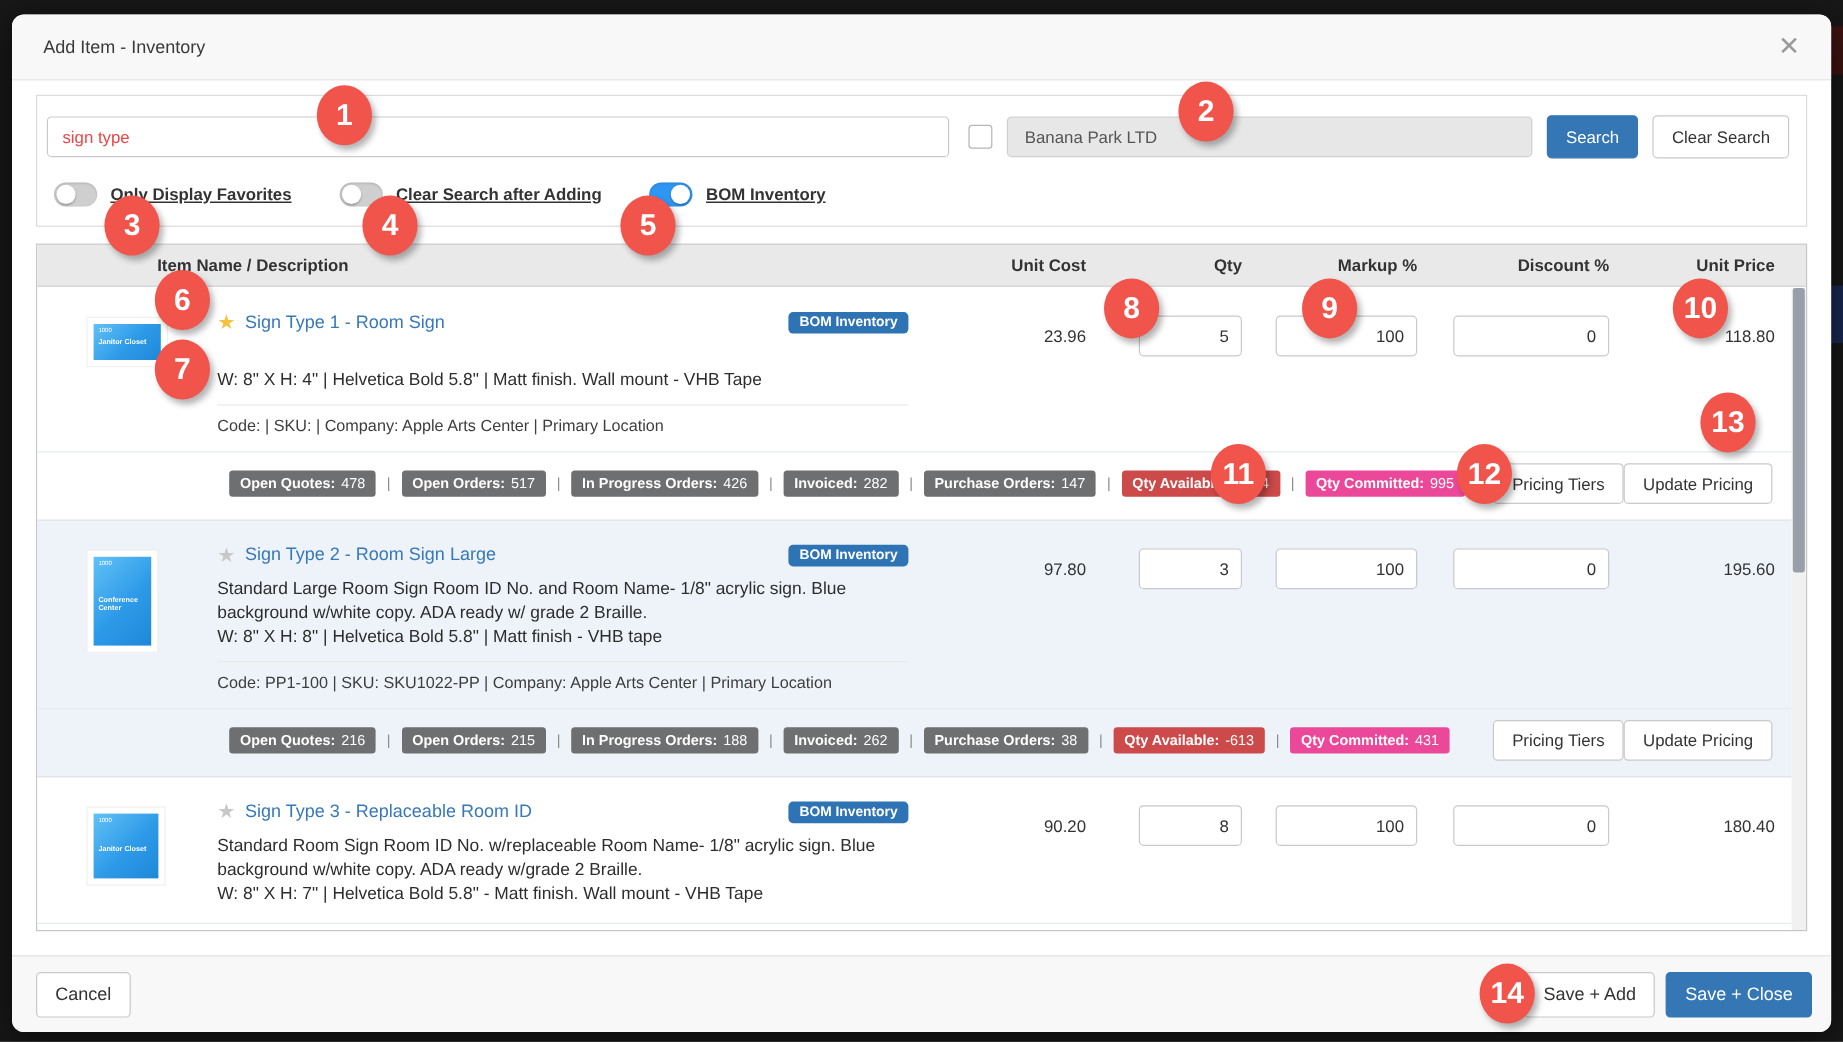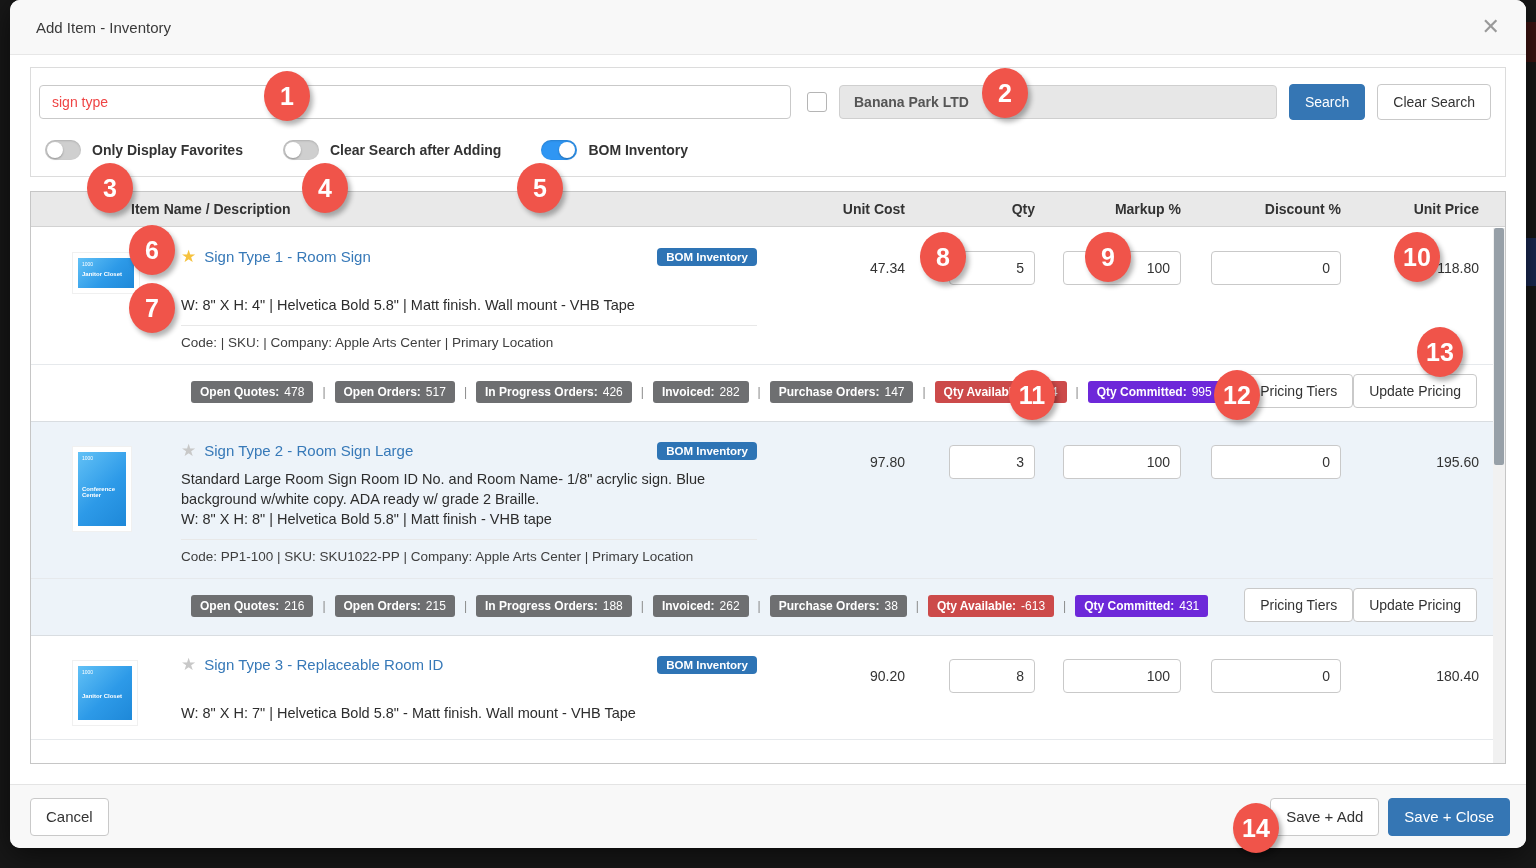--- a/index.html
+++ b/index.html
@@ -1,44 +1,44 @@
 <!DOCTYPE html>
 <html style="--accent: #3576b4; --toggle-on: #2f96f3;"><head>
 <meta charset="utf-8">
 <style>
   * { margin:0; padding:0; box-sizing:border-box; }
   html,body { width:1536px; height:868px; overflow:hidden; font-family:"Liberation Sans", sans-serif; background:#181818; }
 
   .bg-frag-navy { position:absolute; right:0; top:238px; width:26px; height:48px; background:#1b2a55; }
   .bg-frag-red  { position:absolute; right:0; top:22px;  width:12px; height:40px; background:#3f1412; }
 
-  .modal { position:absolute; left:10px; top:0; width:1516px; height:848px; background:#ffffff;
+  .modal { position:absolute; left:10px; top:12px; width:1516px; height:848px; background:#ffffff;
            border-radius:10px; overflow:hidden; box-shadow:0 6px 30px rgba(0,0,0,.6); }
 
   .modal-header { height:55px; background:#f8f8f8; border-bottom:1px solid #e7e7e7;
                   display:flex; align-items:center; padding:0 26px; }
   .modal-title { font-size:15px; color:#3a3a3a; }
   .close-x { margin-left:auto; font-size:22px; color:#9a9a9a; cursor:pointer; line-height:1; }
 
   .modal-body { padding:12px 20px 0 20px; }
 
   .search-panel { border:1px solid #dcdcdc; background:#fff; }
   .search-row { display:flex; align-items:center; padding:16px 8px 14px 8px; gap:12px; }
   .kw-input { width:752px; height:34px; border:1px solid #c9c9c9; border-radius:4px;
               padding:12px 12px; font-size:14px; color:#ef4444; font-family:inherit; }
   .cmp-check { width:20px; height:20px; border:1px solid #b5b5b5; border-radius:3px; background:#fff; margin-left:4px; }
   .cmp-input { flex:1; height:34px; background:#e7e7e7; border:1px solid #cfcfcf; border-radius:4px;
-               padding:0 14px; font-size:14px; font-weight:700; color:#555; font-family:inherit; }
+               padding:0 14px; font-size:14px; font-weight:400; color:#555; font-family:inherit; }
   .btn { height:36px; border-radius:4px; font-size:14px; font-family:inherit; cursor:pointer;
          border:1px solid #c9c9c9; background:#fff; color:#333; padding:0 15px; }
   .btn.primary { background:var(--accent); border-color:var(--accent); color:#fff; }
   .clear-btn { margin-right:6px; }
 
   .toggles-row { display:flex; align-items:center; padding:6px 14px 16px 14px; gap:40px; }
-  .toggle-wrap { display:flex; align-items:center; gap:11px; }
+  .toggle-wrap { display:flex; align-items:center; gap:11px;text-decoration:underline; }
   .toggle { width:36px; height:20px; border-radius:10px; background:#cfcfcf; position:relative; cursor:pointer;
             box-shadow:inset 0 1px 2px rgba(0,0,0,.15); }
   .toggle .knob { position:absolute; top:2px; left:2px; width:16px; height:16px; border-radius:50%;
                   background:#fff; box-shadow:0 1px 2px rgba(0,0,0,.3); }
   .toggle.on { background:var(--toggle-on); }
   .toggle.on .knob { left:18px; }
   .toggle-label { font-size:14px; font-weight:700; color:#333; }
 
   .table-panel { margin-top:14px; border:1px solid #c6c6c6; height:573px; position:relative; background:#fff; overflow:hidden; }
   .thead { display:flex; height:35px; align-items:center; background:#e9e9e9; border-bottom:1px solid #d2d2d2;
@@ -84,21 +84,21 @@
   .cell-input { padding-top:11px; }
   .num-input { height:34px; border:1px solid #c9c9c9; border-radius:4px; text-align:right;
                padding:0 10px; font-size:14px; color:#333; font-family:inherit; background:#fff; }
   .w-qty { width:86px; } .w-markup { width:118px; } .w-discount { width:130px; }
 
   .stats-row { display:flex; align-items:center; padding:9px 16px 13px 160px; border-bottom:1px solid #d9dde1; }
   .stat-badge { font-size:12px; font-weight:700; color:#fff; background:#6e6f71; padding:4px 9px; border-radius:3px;
                 white-space:nowrap; }
   .stat-badge .v { margin-left:5px; font-weight:400; }
   .stat-badge.red { background:#cc4a4a; }
-  .stat-badge.orange { background:#6d28d9; }
+  .stat-badge.orange { background:#ec4899; }
   .stat-sep { color:#8a8a8a; font-size:12px; margin:0 9px; }
   .stat-actions { margin-left:auto; display:flex; }
   .stat-actions .btn { height:34px; }
 
   .modal-footer { position:absolute; left:0; right:0; bottom:0; height:64px; background:#f8f8f8;
                   border-top:1px solid #e4e4e4; display:flex; align-items:center; padding:0 16px 0 20px; }
   .modal-footer .btn { height:38px; font-size:15px; }
   .footer-right { margin-left:auto; display:flex; gap:9px; }
 
   .ann { position:absolute; width:46px; height:50px; border-radius:50%; background:#f0544a;
@@ -175,21 +175,21 @@
           <span class="item-link">Sign Type 1 - Room Sign</span>
           <span class="bom-badge">BOM Inventory</span>
         </div>
         <div class="desc">
           <br>
           <span>W: 8" X H: 4" | Helvetica Bold 5.8" | Matt finish. Wall mount - VHB Tape</span>
         </div>
         <div class="desc-divider"></div>
         <div class="meta">Code:   |  SKU:   |   Company: Apple Arts Center   |   Primary Location</div>
       </div>
-      <div class="cell-num c-cost">47.34</div>
+      <div class="cell-num c-cost">23.96</div>
       <div class="cell-input c-qty"><input class="num-input w-qty" value="5" style=""></div>
       <div class="cell-input c-markup"><input class="num-input w-markup" value="100" style=""></div>
       <div class="cell-input c-discount"><input class="num-input w-discount" value="0" style=""></div>
       <div class="cell-num c-price">118.80</div>
     </div>
     <div class="stats-row">
       <span><span class="stat-badge gray"><span>Open Quotes:</span><span class="v">478</span></span><span class="stat-sep">|</span><span class="stat-badge gray"><span>Open Orders:</span><span class="v">517</span></span><span class="stat-sep">|</span><span class="stat-badge gray"><span>In Progress Orders:</span><span class="v">426</span></span><span class="stat-sep">|</span><span class="stat-badge gray"><span>Invoiced:</span><span class="v">282</span></span><span class="stat-sep">|</span><span class="stat-badge gray"><span>Purchase Orders:</span><span class="v">147</span></span><span class="stat-sep">|</span><span class="stat-badge red"><span>Qty Available:</span><span class="v">-1154</span></span><span class="stat-sep">|</span><span class="stat-badge orange"><span>Qty Committed:</span><span class="v">995</span></span></span>
       <div class="stat-actions">
                 <button class="btn">Pricing Tiers</button>
                 <button class="btn">Update Pricing</button>
@@ -245,21 +245,21 @@
           </div>
         </div>
       </div>
       <div class="cell-desc">
         <div class="title-line">
           <span class="star">★</span>
           <span class="item-link">Sign Type 3 - Replaceable Room ID</span>
           <span class="bom-badge">BOM Inventory</span>
         </div>
         <div class="desc">
-          <br>
+          <span>Standard Room Sign Room ID No. w/replaceable Room Name- 1/8" acrylic sign. Blue background w/white copy. ADA ready w/grade 2 Braille.</span><br>
           <span>W: 8" X H: 7" | Helvetica Bold 5.8" - Matt finish. Wall mount - VHB Tape</span>
         </div>
 
       </div>
       <div class="cell-num c-cost">90.20</div>
       <div class="cell-input c-qty"><input class="num-input w-qty" value="8" style=""></div>
       <div class="cell-input c-markup"><input class="num-input w-markup" value="100" style=""></div>
       <div class="cell-input c-discount"><input class="num-input w-discount" value="0" style=""></div>
       <div class="cell-num c-price">180.40</div>
     </div>

